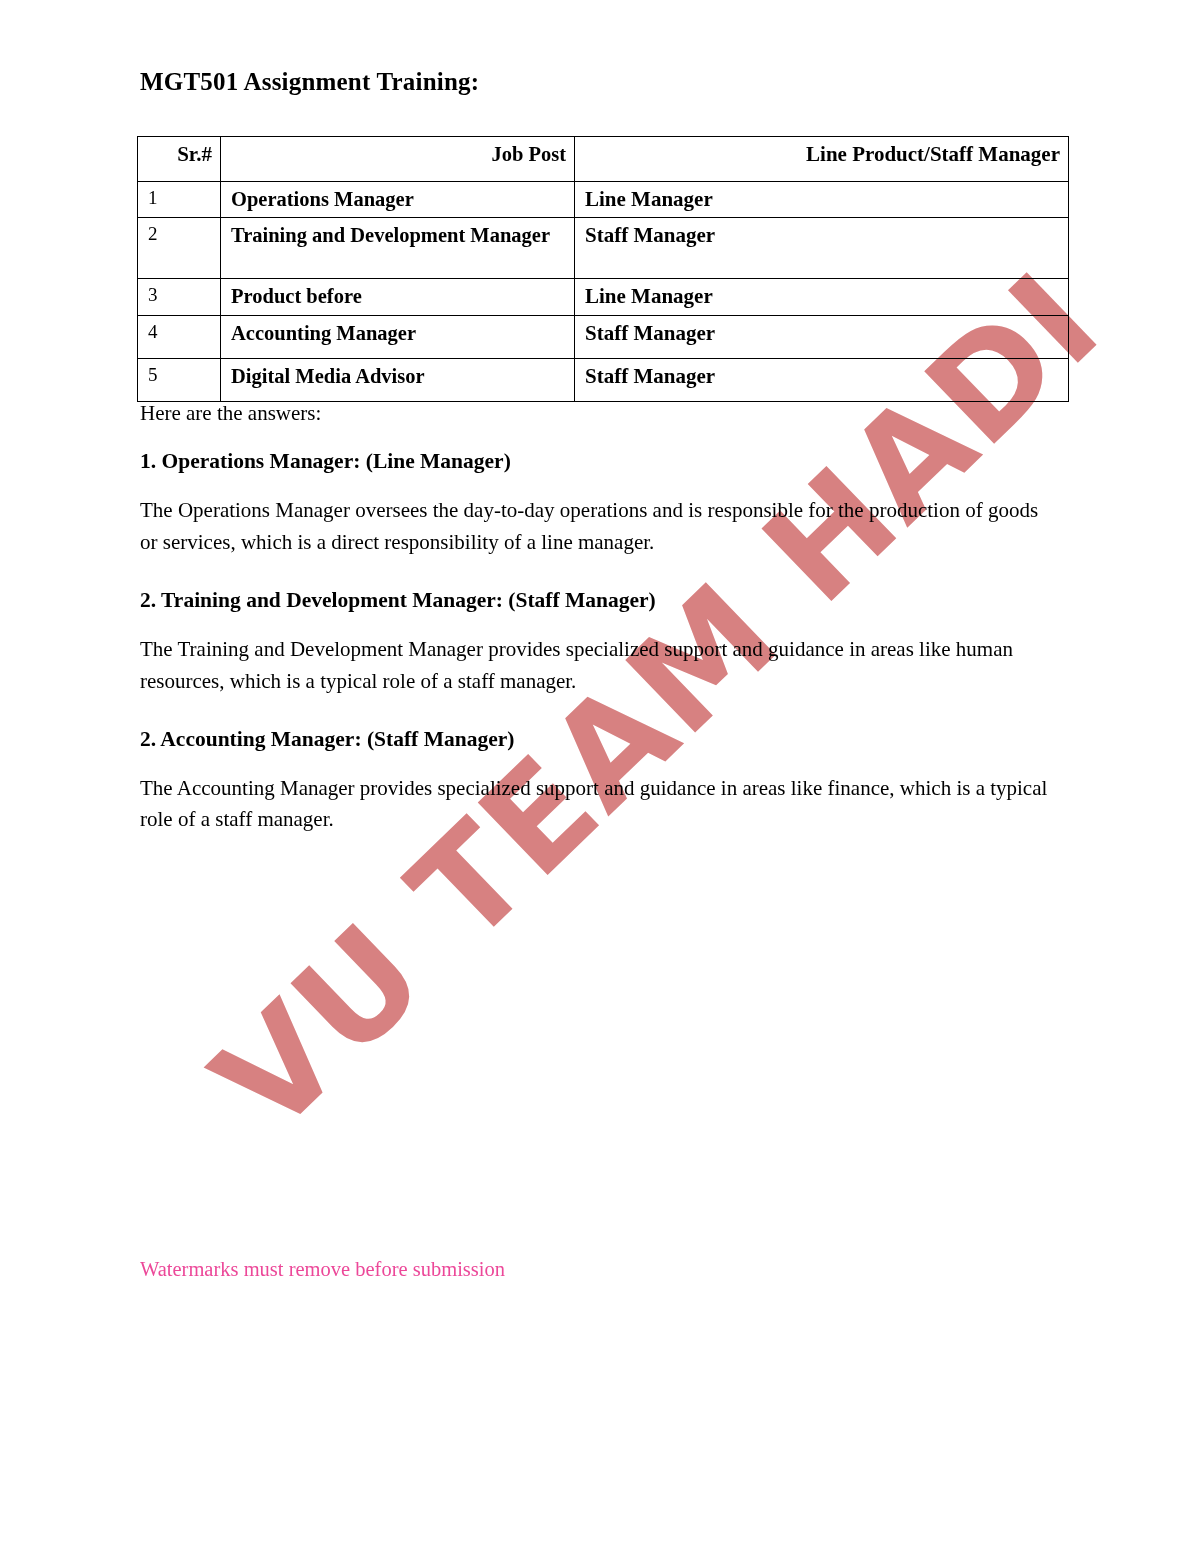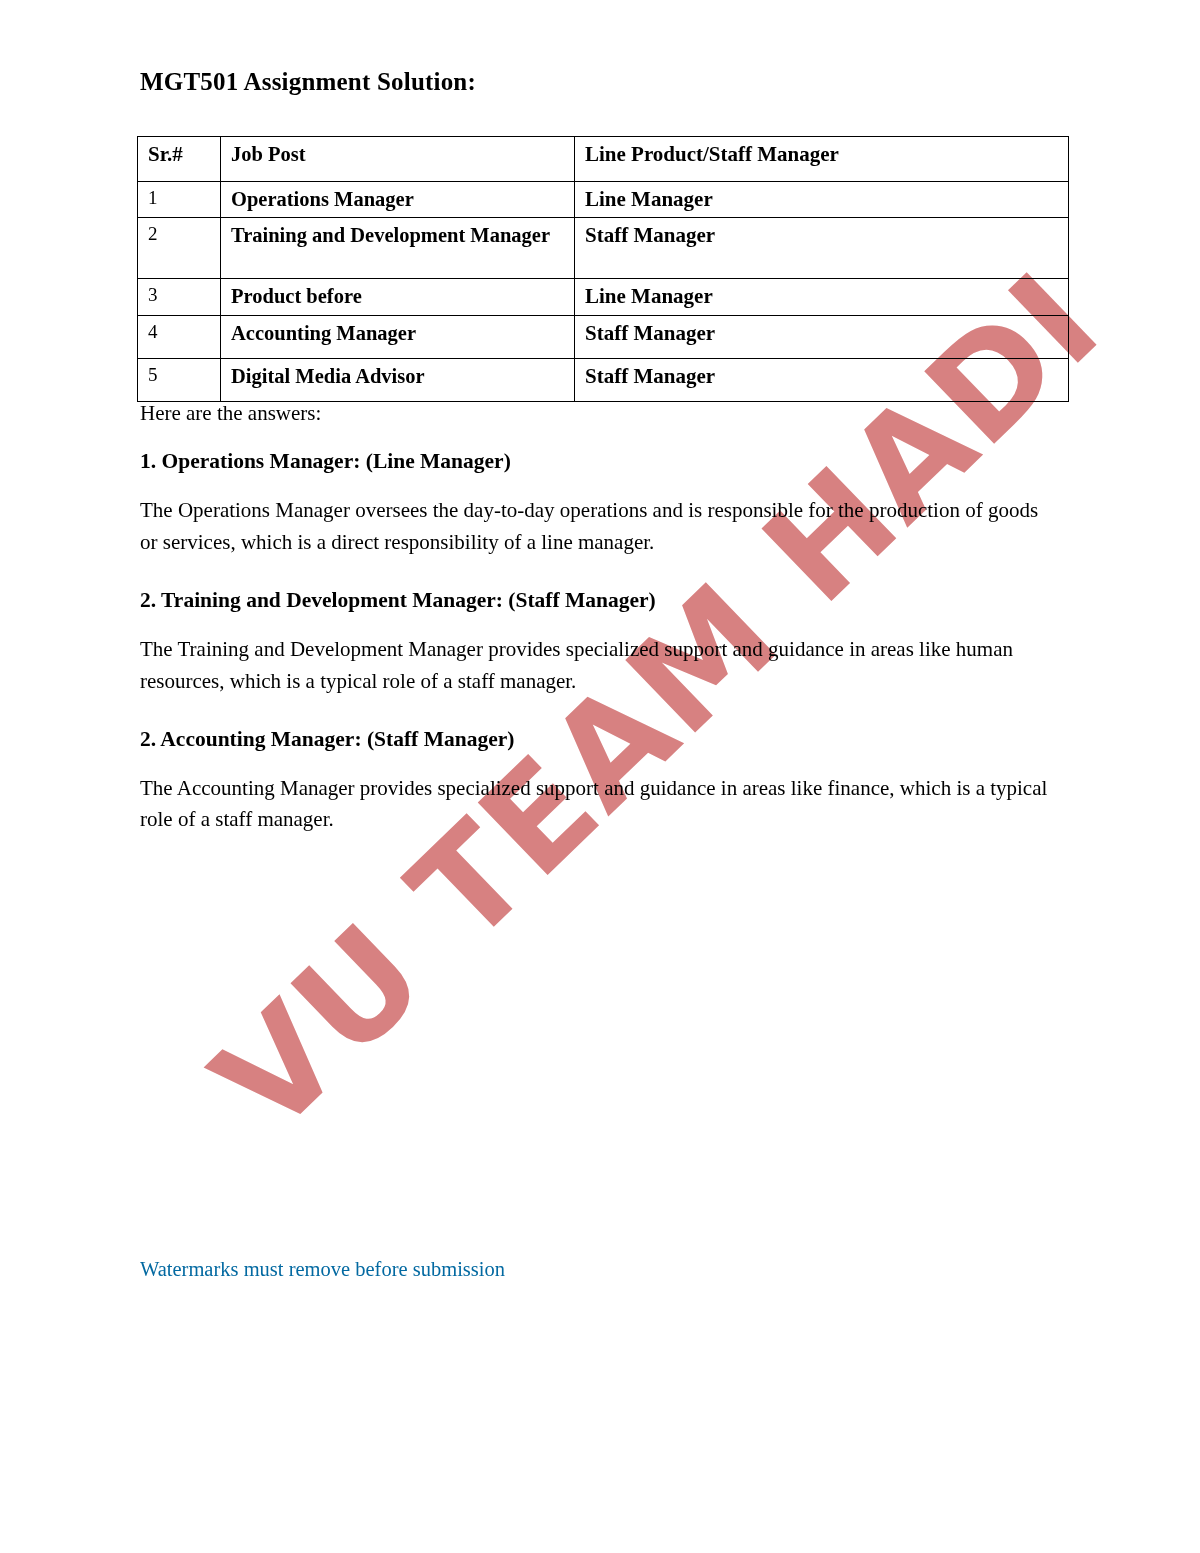--- a/index.html
+++ b/index.html
@@ -91,21 +91,21 @@
   }
   #job-table .cell-sr {
     font-weight: normal;
     font-size: 19px;
   }
   #job-table .cell-job,
   #job-table .cell-type {
     font-weight: bold;
   }
   #job-table .cell-type { font-size: 21px; }
-  #job-table tr.row-head td { height: 36px; }
+  #job-table tr.row-head td { height: 36px; text-align: right; }
   #job-table tr.row-1 td { height: 26px; }
   #job-table tr.row-2 td { height: 52px; }
   #job-table tr.row-3 td { height: 26px; }
   #job-table tr.row-4 td { height: 34px; }
   #job-table tr.row-5 td { height: 34px; }
 
   
   #prose {
     position: absolute;
     left: 140px;
@@ -130,36 +130,36 @@
     font-weight: normal;
     margin: 8px 0 28px 0;
     line-height: 1.52;
   }
 
   .footer-note {
     position: absolute;
     left: 140px;
     top: 1258px;
     font-size: 20.5px;
-    color: #0369a1;
+    color: #ec4899;
     white-space: nowrap;
   }
 </style>
 </head>
 <body>
 
 <div id="page">
 
   <div id="watermark-layer">
     <div id="watermark-text">VU TEAM HADI</div>
   </div>
 
   <div id="content">
 
-    <div class="doc-title">MGT501 Assignment Solution:</div>
+    <div class="doc-title">MGT501 Assignment Training:</div>
 
     <table id="job-table">
       <colgroup>
         <col class="col-sr">
           <col class="col-job">
           <col class="col-type">
       </colgroup>
       <tbody>
         <tr class="row-head">
           <td class="cell-sr-head">Sr.#</td>

